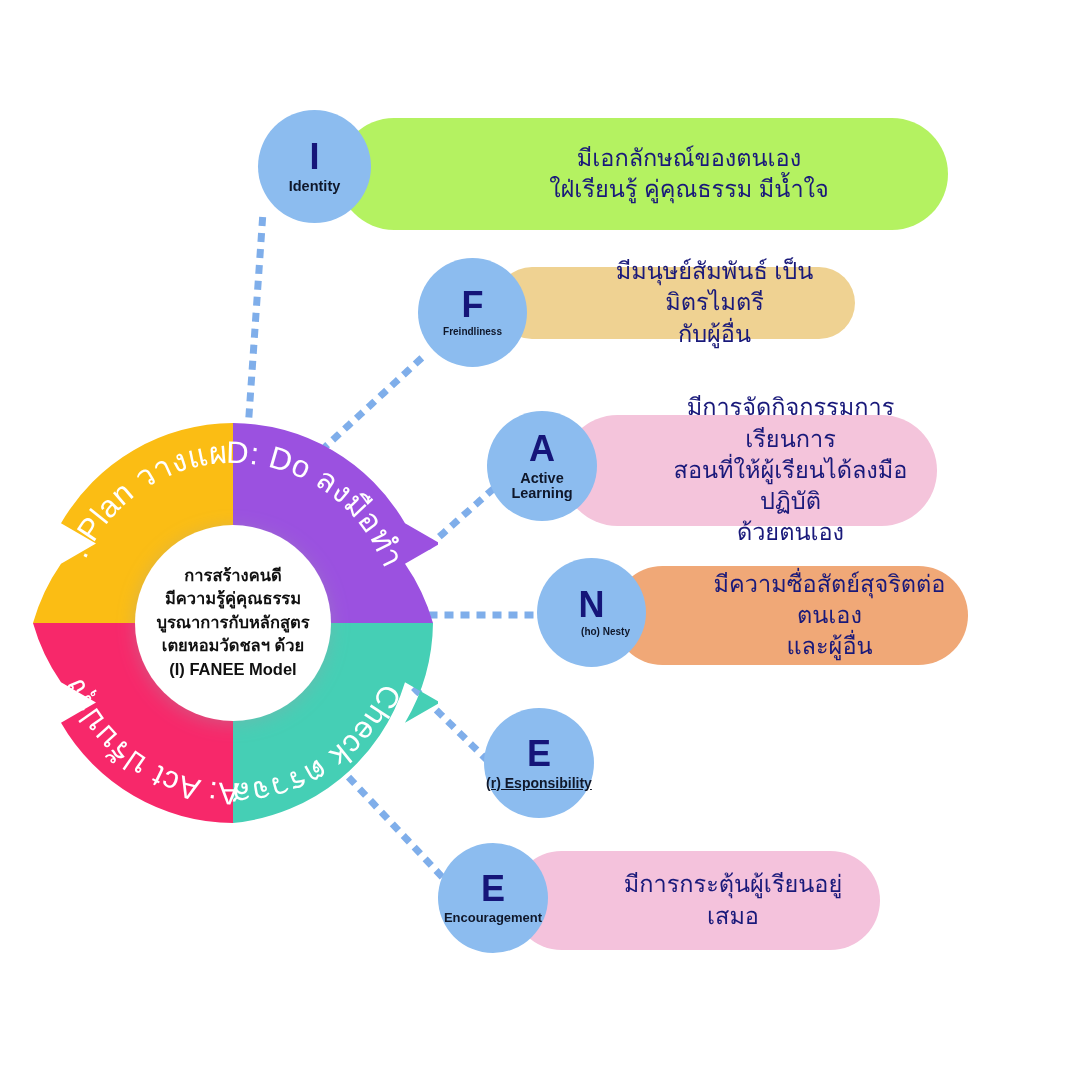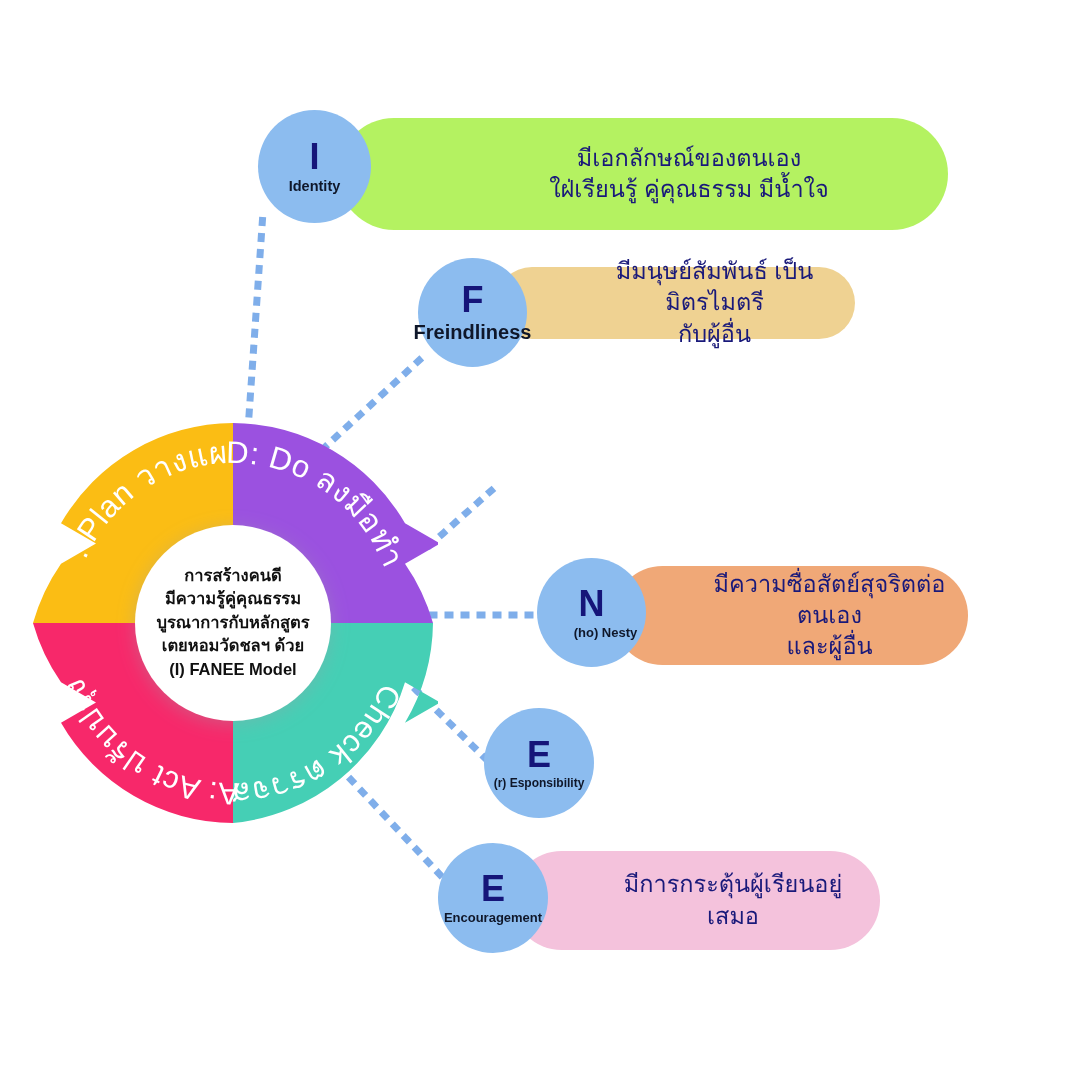--- a/index.html
+++ b/index.html
@@ -158,40 +158,52 @@
     </div>
   </div>
 
   <div class="row" style="left:418px;top:258px;width:450px;height:115px;">
     <div class="pill" style="left:78px;top:9px;width:359px;height:72px;background:#EFD292;">
       <div class="pill-text" style="padding-left:96px;">มีมนุษย์สัมพันธ์ เป็นมิตรไมตรี
 กับผู้อื่น</div>
     </div>
     <div class="badge" style="left:0px;top:0px;width:109px;height:109px;">
       <span class="letter">F</span>
-      <span class="sub" style="font-size:20px;">Freindliness</span>
-    </div>
-  </div>
-
+      <span class="sub" style="font-size:10px;">Freindliness</span>
+    </div>
+  </div>
+
+  <div class="row" style="left:487px;top:408px;width:470px;height:125px;">
+    <div class="pill" style="left:75px;top:7px;width:375px;height:111px;background:#F4C4DB;">
+      <div class="pill-text" style="padding-left:100px;">มีการจัดกิจกรรมการเรียนการ
+สอนที่ให้ผู้เรียนได้ลงมือปฏิบัติ
+ด้วยตนเอง</div>
+    </div>
+    <div class="badge" style="left:0px;top:3px;width:110px;height:110px;">
+      <span class="letter">A</span>
+      <span class="sub" style="font-size:14.5px;">Active
+Learning</span>
+    </div>
+  </div>
 
   <div class="row" style="left:537px;top:558px;width:445px;height:118px;">
     <div class="pill" style="left:76px;top:8px;width:355px;height:99px;background:#F0A877;">
       <div class="pill-text" style="padding-left:96px;">มีความซื่อสัตย์สุจริตต่อตนเอง
 และผู้อื่น</div>
     </div>
     <div class="badge" style="left:0px;top:0px;width:109px;height:109px;">
       <span class="letter">N</span>
-      <span class="sub" style="font-size:13px;margin-left:28px;">(ho) Nesty</span>
+      <span class="sub" style="font-size:10px;margin-left:28px;">(ho) Nesty</span>
     </div>
   </div>
 
   <div class="row" style="left:484px;top:708px;width:432px;height:118px;">
     <div class="badge" style="left:0px;top:0px;width:110px;height:110px;">
       <span class="letter">E</span>
-      <span class="sub" style="font-size:12px;">(r) Esponsibility</span>
+      <span class="sub" style="font-size:14px;text-decoration:underline;">(r) Esponsibility</span>
     </div>
   </div>
 
   <div class="row" style="left:438px;top:843px;width:445px;height:118px;">
     <div class="pill" style="left:74px;top:8px;width:368px;height:99px;background:#F4C2DC;">
       <div class="pill-text" style="padding-left:92px;">มีการกระตุ้นผู้เรียนอยู่เสมอ</div>
     </div>
     <div class="badge" style="left:0px;top:0px;width:110px;height:110px;">
       <span class="letter">E</span>
       <span class="sub" style="font-size:13px;">Encouragement</span>

